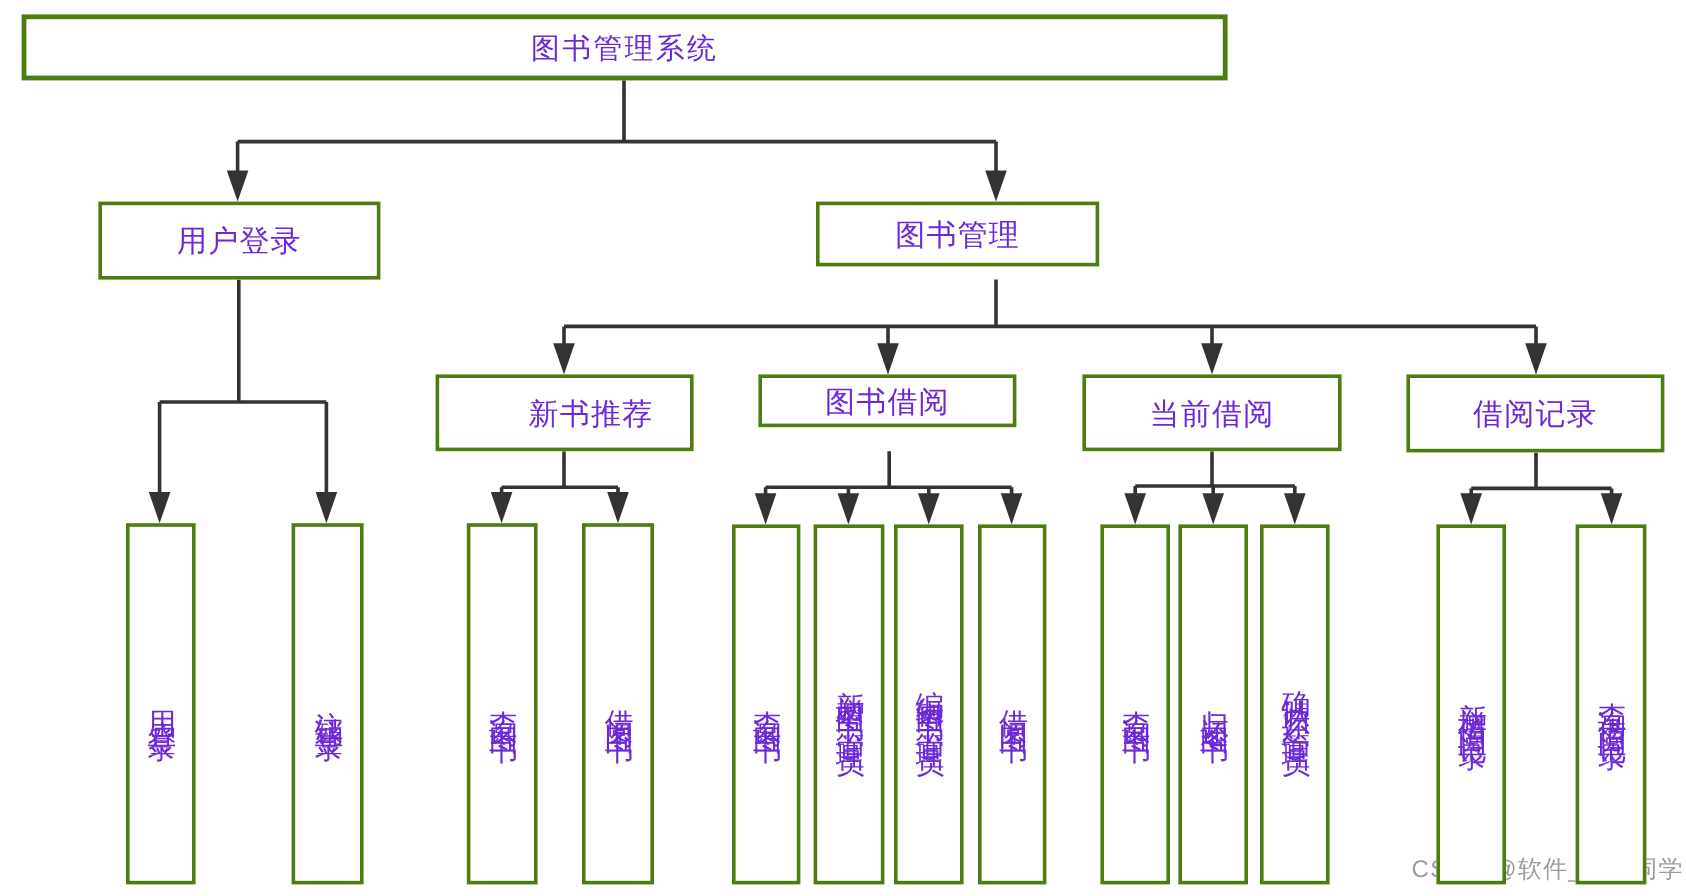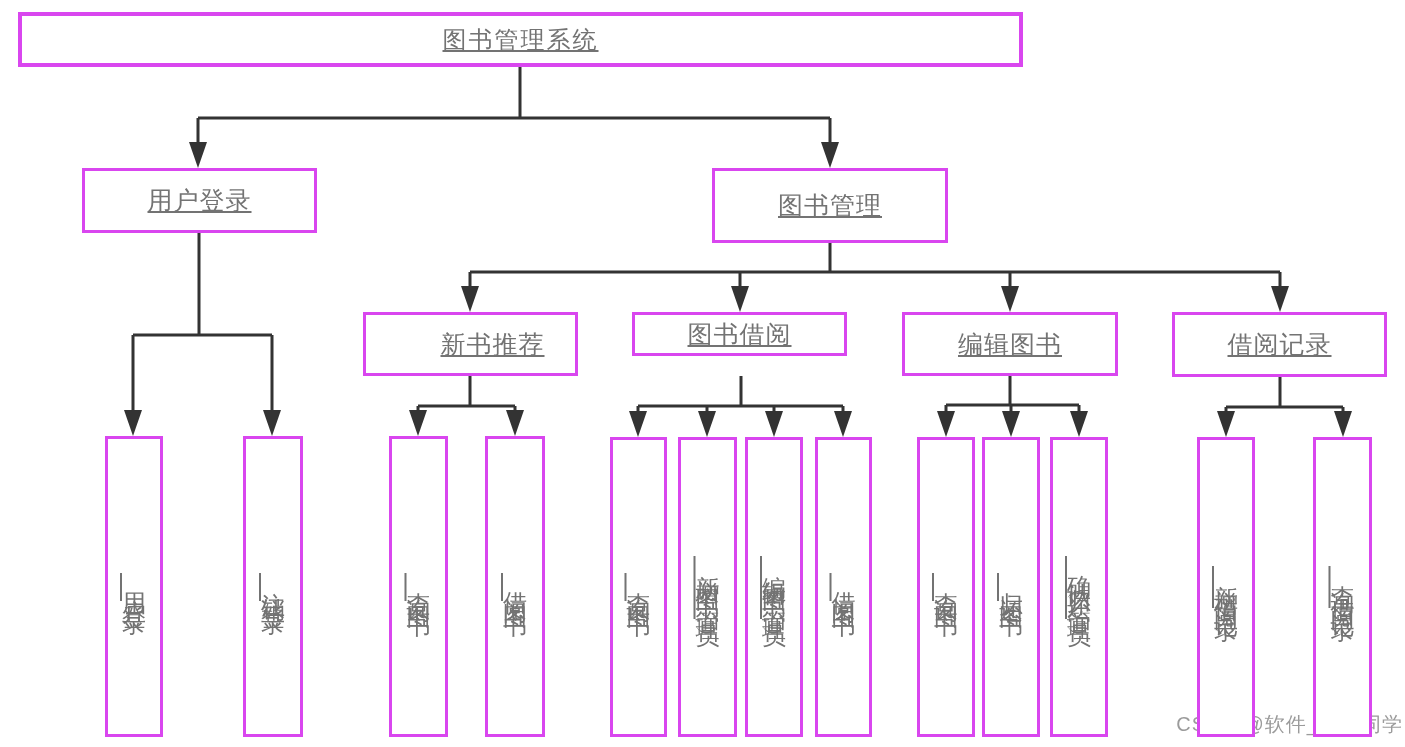--- a/index.html
+++ b/index.html
@@ -3,24 +3,23 @@
 <meta charset="utf-8">
 <style>
   html,body{margin:0;padding:0;background:#ffffff;}
   #stage{
     position:relative;width:1405px;height:747px;background:#ffffff;
     font-family:"Liberation Sans","DejaVu Sans",sans-serif;overflow:hidden;
   }
   #stage svg{position:absolute;left:0;top:0;}
   .box{
     position:absolute;box-sizing:border-box;background:#ffffff;
-    border:3px solid #d946ef;color:#737373;
+    border:3px solid #4d7c0f;color:#6d28d9;
     display:flex;align-items:center;justify-content:center;
     white-space:nowrap;
-    text-decoration:underline;
   }
   .box.root{border-width:4px;font-size:24px;letter-spacing:2px;}
   .box.branch{font-size:25px;letter-spacing:1px;}
   .box.leaf{
     writing-mode:vertical-rl;text-orientation:mixed;
     font-size:24px;letter-spacing:7px;
   }
   .watermark{
     position:absolute;top:711px;right:2px;
     font-size:20px;letter-spacing:1px;color:#9b9b9b;
@@ -48,24 +47,24 @@
       <polygon points="834,411 852,411 843,437" fill="#333333"></polygon>
       <polygon points="937,411 955,411 946,437" fill="#333333"></polygon>
       <polygon points="1002,411 1020,411 1011,437" fill="#333333"></polygon>
       <polygon points="1070,411 1088,411 1079,437" fill="#333333"></polygon>
       <polygon points="1217,411 1235,411 1226,437" fill="#333333"></polygon>
       <polygon points="1334,411 1352,411 1343,437" fill="#333333"></polygon>
     </svg>
   <div class="watermark" style="color: rgb(155, 155, 155);">CSDN @软件_小贺同学</div>
 <div class="box root" style="left: 18px; top: 12px; width: 1005px; height: 55px;">图书管理系统</div>
     <div class="box branch" style="left: 82px; top: 168px; width: 235px; height: 65px;">用户登录</div>
-    <div class="box branch" style="left: 712px; top: 168px; width: 236px; height: 75px;">图书管理</div>
+    <div class="box branch" style="left: 680px; top: 168px; width: 236px; height: 54px;">图书管理</div>
     <div class="box branch" style="left: 363px; top: 312px; width: 215px; height: 64px; padding-left: 44px;">新书推荐</div>
     <div class="box branch" style="left: 632px; top: 312px; width: 215px; height: 44px;">图书借阅</div>
-    <div class="box branch" style="left: 902px; top: 312px; width: 216px; height: 64px;">编辑图书</div>
+    <div class="box branch" style="left: 902px; top: 312px; width: 216px; height: 64px;">当前借阅</div>
     <div class="box branch" style="left: 1172px; top: 312px; width: 215px; height: 65px; text-align: right;">借阅记录</div>
     <div class="box leaf" style="left: 105px; top: 436px; width: 58px; height: 301px;">用户登录</div>
     <div class="box leaf" style="left: 243px; top: 436px; width: 60px; height: 301px;">注销登录</div>
     <div class="box leaf" style="left: 389px; top: 436px; width: 59px; height: 301px;">查询图书</div>
     <div class="box leaf" style="left: 485px; top: 436px; width: 60px; height: 301px;">借阅图书</div>
     <div class="box leaf" style="left: 610px; top: 437px; width: 57px; height: 300px;">查询图书</div>
     <div class="box leaf" style="left: 678px; top: 437px; width: 59px; height: 300px;">新增图书（管理员）</div>
     <div class="box leaf" style="left: 745px; top: 437px; width: 58px; height: 300px;">编辑图书（管理员）</div>
     <div class="box leaf" style="left: 815px; top: 437px; width: 57px; height: 300px;">借阅图书</div>
     <div class="box leaf" style="left: 917px; top: 437px; width: 58px; height: 300px;">查询图书</div>

